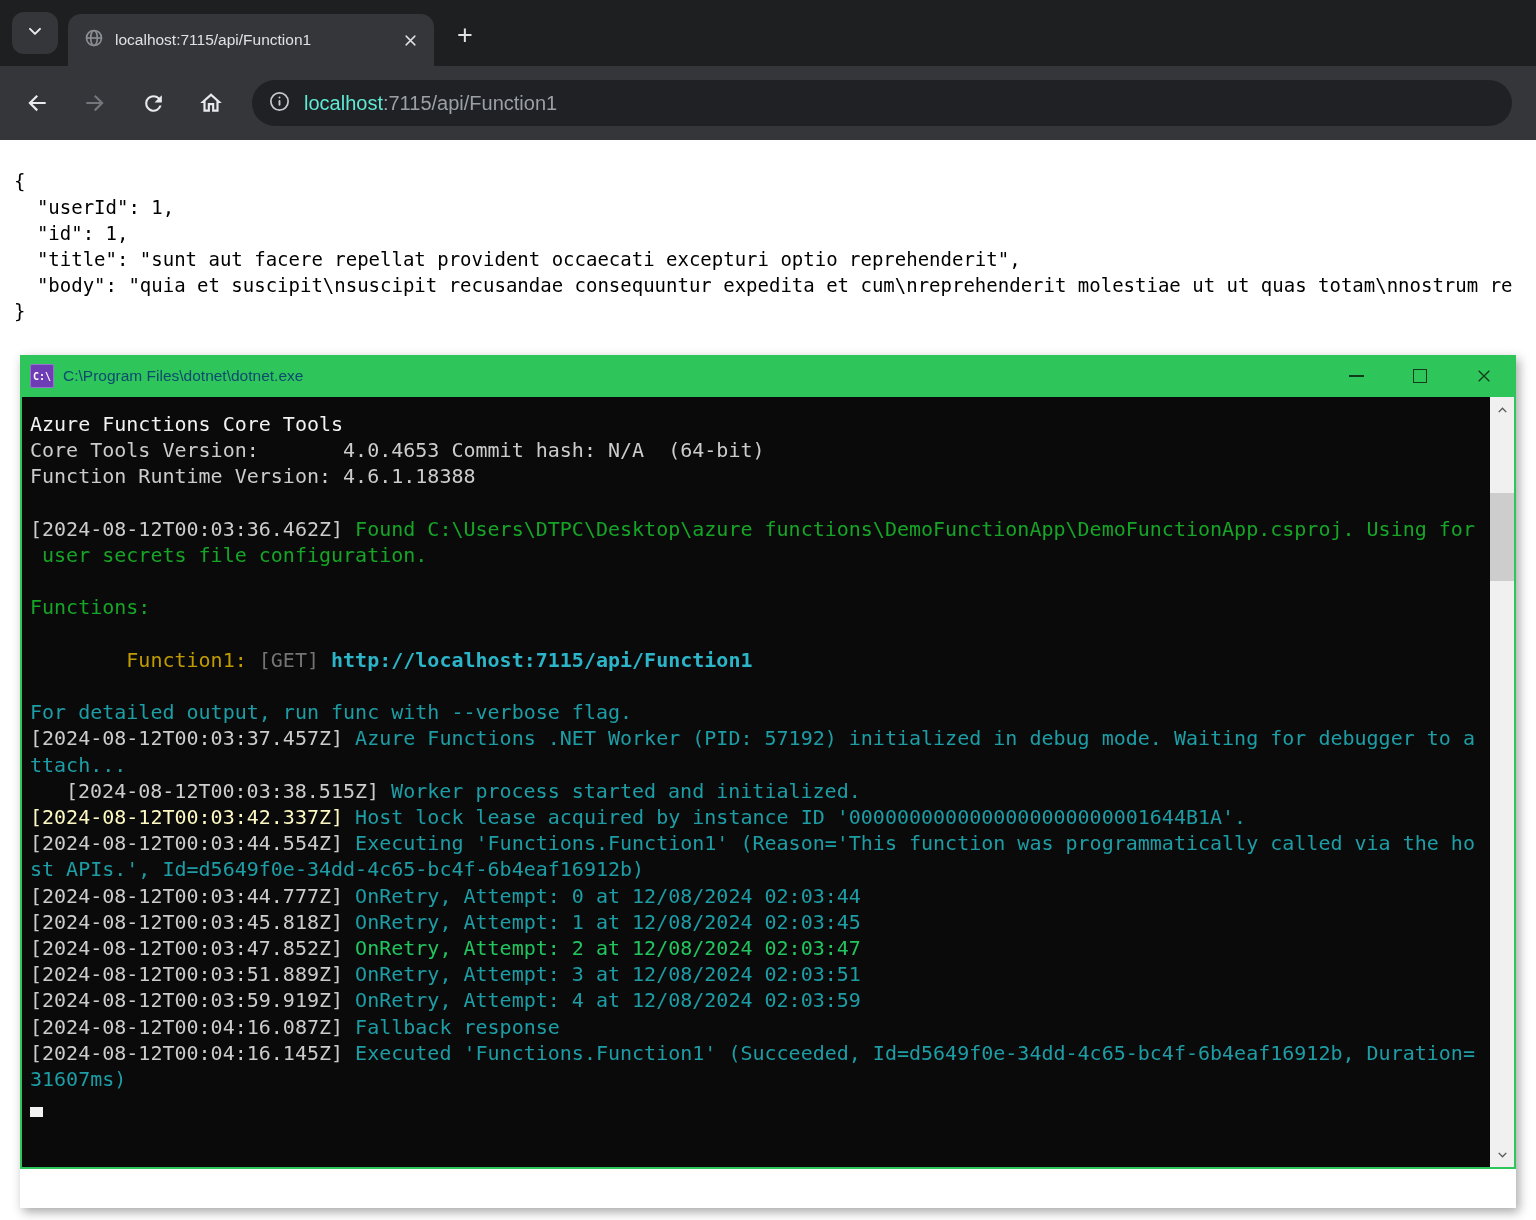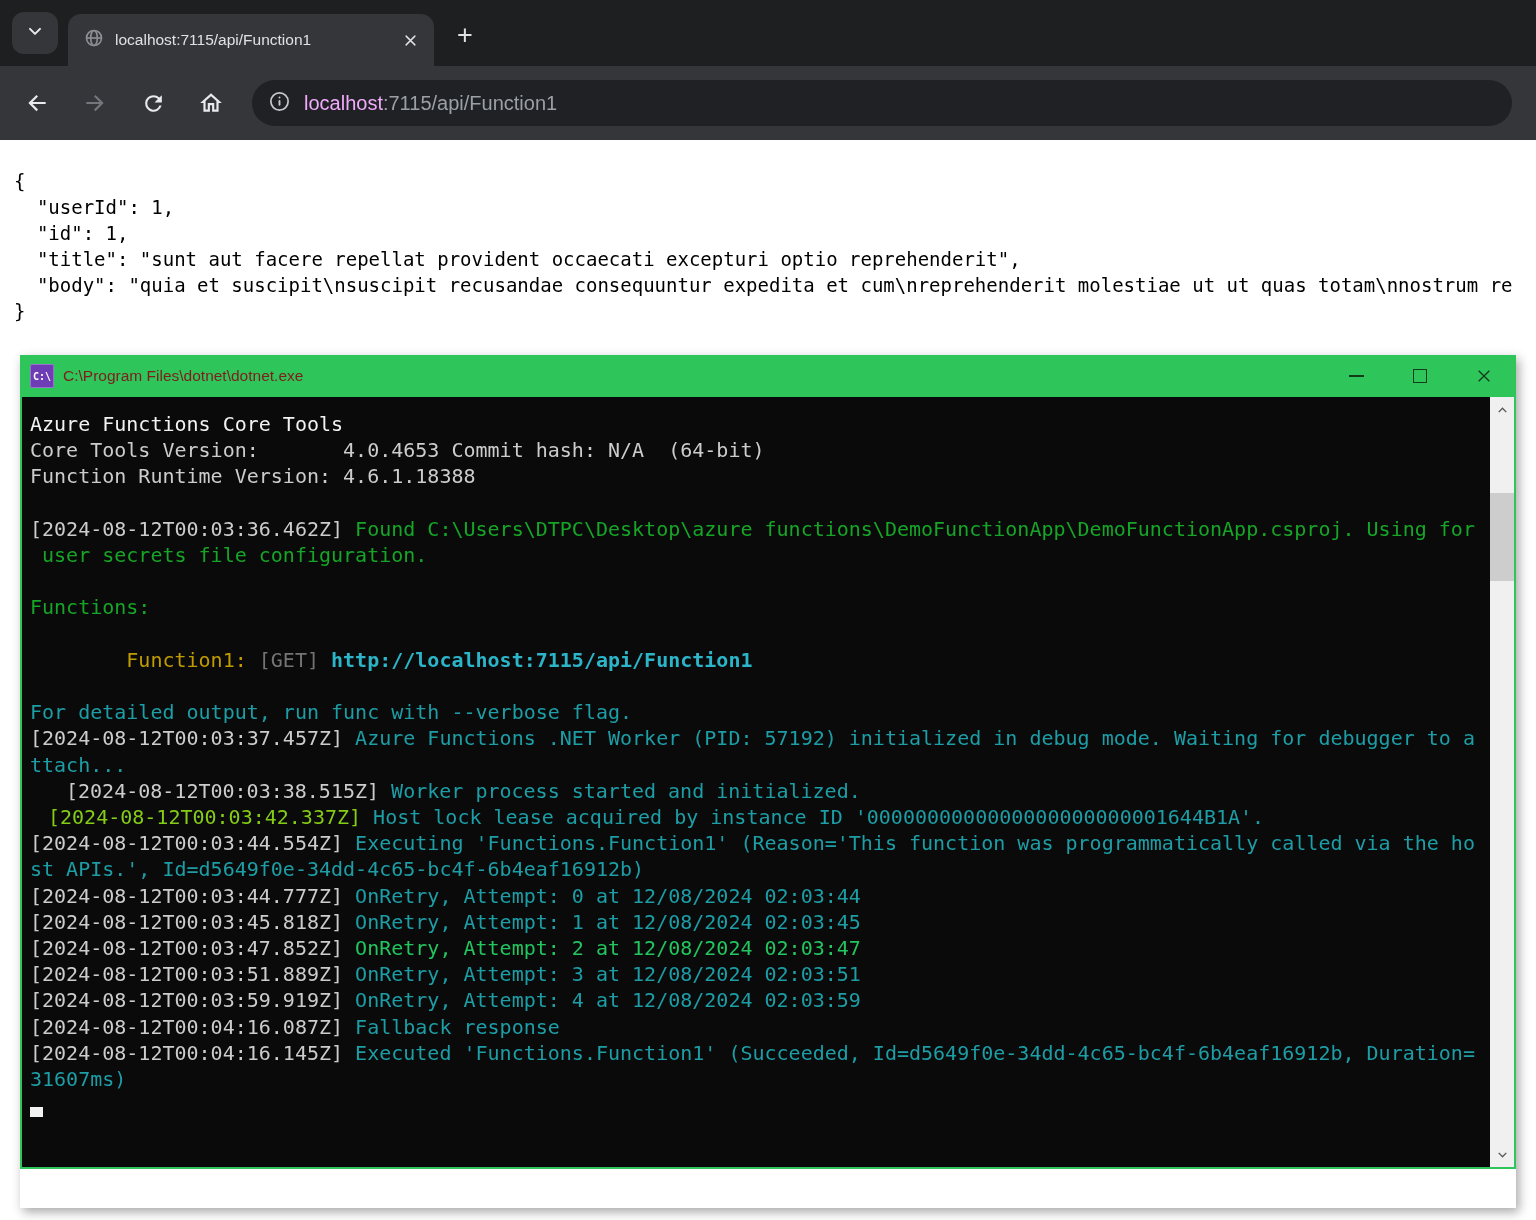--- a/index.html
+++ b/index.html
@@ -18,35 +18,35 @@
   .tab-close { width:28px; height:28px; border-radius:50%; display:flex; align-items:center; justify-content:center; }
   .newtab-btn { width:42px; height:42px; margin:0 0 10px 10px; color:#dfe1e5; font-size:27px; font-weight:300;
                 display:flex; align-items:center; justify-content:center; border-radius:50%; }
 
   .toolbar { height:74px; background:#35363a; display:flex; align-items:center; padding:0 14px; }
   .nav-btn { width:46px; height:46px; margin-right:12px; border-radius:50%;
              display:flex; align-items:center; justify-content:center; }
   .addressbar { flex:1; height:46px; background:#202124; border-radius:23px;
                 display:flex; align-items:center; padding:0 16px; margin-left:6px; margin-right:10px; }
   .url { font-size:20px; color:#9aa0a6; margin-left:13px; white-space:nowrap; }
-  .url .host { color:#f0abfc; }
+  .url .host { color:#5eead4; }
 
   
   .page-content { height:215px; background:#ffffff; padding:28px 0 0 14px; overflow:hidden; }
   .json-line { font-family:"DejaVu Sans Mono", monospace; font-size:19px; line-height:26px;
                color:#000; white-space:pre; }
 
   
   .terminal { position:absolute; left:20px; top:355px; width:1496px; height:853px;
               box-shadow:3px 4px 10px rgba(0,0,0,0.35); }
   .term-titlebar { height:42px; background:#2ec65b; display:flex; align-items:center; padding-left:10px; }
   .term-icon { width:24px; height:24px; background:#6e3cb5; border:1px solid #9a6fd0; border-radius:2px;
                display:flex; align-items:center; justify-content:center;
                color:#fff; font-family:"DejaVu Sans Mono",monospace; font-size:10px; font-weight:bold; }
-  .term-title { color:#7f1d1d; font-size:15.5px; margin-left:9px; flex:1; white-space:nowrap; overflow:hidden; }
+  .term-title { color:#0c4a6e; font-size:15.5px; margin-left:9px; flex:1; white-space:nowrap; overflow:hidden; }
   .term-btn { width:64px; height:42px; display:flex; align-items:center; justify-content:center; }
   .min-glyph { width:15px; height:2px; background:#123a1c; }
   .max-glyph { width:14px; height:14px; border:1.5px solid #123a1c; }
 
   .term-body { height:772px; background:#0a0a0a; border:2px solid #2ec65b; border-top:none; display:flex; }
   .term-content { flex:1; padding:14px 0 0 8px; overflow:hidden; }
   .term-line { font-family:"DejaVu Sans Mono", monospace; font-size:20px; line-height:26.2px; white-space:pre; }
   .term-cursor { width:13px; height:10px; background:#f2f2f2; margin-top:15px; }
 
   .term-scrollbar { width:24px; background:#f0f0f0; position:relative; flex:none; }
@@ -151,21 +151,21 @@
         <div class="term-line"><span style="color: rgb(22, 165, 39);"> user secrets file configuration.</span></div>
         <div class="term-line">&nbsp;</div>
         <div class="term-line"><span style="color: rgb(22, 165, 39);">Functions:</span></div>
         <div class="term-line">&nbsp;</div>
         <div class="term-line"><span style="color: rgb(193, 156, 0);">        Function1: </span><span style="color: #737373;">[GET]</span><span style="color: rgb(44, 181, 200); font-weight: bold;"> http://localhost:7115/api/Function1</span></div>
         <div class="term-line">&nbsp;</div>
         <div class="term-line"><span style="color: rgb(29, 158, 166);">For detailed output, run func with --verbose flag.</span></div>
         <div class="term-line"><span style="color: rgb(204, 204, 204);">[2024-08-12T00:03:37.457Z] </span><span style="color: rgb(29, 158, 166);">Azure Functions .NET Worker (PID: 57192) initialized in debug mode. Waiting for debugger to a</span></div>
         <div class="term-line"><span style="color: rgb(29, 158, 166);">ttach...</span></div>
         <div class="term-line"><span style="color: rgb(204, 204, 204); margin-left: 36px;">[2024-08-12T00:03:38.515Z] </span><span style="color: rgb(29, 158, 166);">Worker process started and initialized.</span></div>
-        <div class="term-line"><span style="color: #84cc16; margin-left: 18px;">[2024-08-12T00:03:42.337Z] </span><span style="color: rgb(29, 158, 166);">Host lock lease acquired by instance ID '0000000000000000000000001644B1A'.</span></div>
+        <div class="term-line"><span style="color: #fef9c3;">[2024-08-12T00:03:42.337Z] </span><span style="color: rgb(29, 158, 166);">Host lock lease acquired by instance ID '0000000000000000000000001644B1A'.</span></div>
         <div class="term-line"><span style="color: rgb(204, 204, 204); margin-top: 23px;">[2024-08-12T00:03:44.554Z] </span><span style="color: rgb(29, 158, 166);">Executing 'Functions.Function1' (Reason='This function was programmatically called via the ho</span></div>
         <div class="term-line"><span style="color: rgb(29, 158, 166);">st APIs.', Id=d5649f0e-34dd-4c65-bc4f-6b4eaf16912b)</span></div>
         <div class="term-line"><span style="color: rgb(204, 204, 204);">[2024-08-12T00:03:44.777Z] </span><span style="color: rgb(29, 158, 166);">OnRetry, Attempt: 0 at 12/08/2024 02:03:44</span></div>
         <div class="term-line"><span style="color: rgb(204, 204, 204);">[2024-08-12T00:03:45.818Z] </span><span style="color: rgb(29, 158, 166);">OnRetry, Attempt: 1 at 12/08/2024 02:03:45</span></div>
         <div class="term-line"><span style="color: rgb(204, 204, 204);">[2024-08-12T00:03:47.852Z] </span><span style="color: #22c55e;">OnRetry, Attempt: 2 at 12/08/2024 02:03:47</span></div>
         <div class="term-line"><span style="color: rgb(204, 204, 204);">[2024-08-12T00:03:51.889Z] </span><span style="color: rgb(29, 158, 166);">OnRetry, Attempt: 3 at 12/08/2024 02:03:51</span></div>
         <div class="term-line"><span style="color: rgb(204, 204, 204);">[2024-08-12T00:03:59.919Z] </span><span style="color: rgb(29, 158, 166);">OnRetry, Attempt: 4 at 12/08/2024 02:03:59</span></div>
         <div class="term-line"><span style="color: rgb(204, 204, 204);">[2024-08-12T00:04:16.087Z] </span><span style="color: rgb(29, 158, 166);">Fallback response</span></div>
         <div class="term-line"><span style="color: rgb(204, 204, 204);">[2024-08-12T00:04:16.145Z] </span><span style="color: rgb(29, 158, 166);">Executed 'Functions.Function1' (Succeeded, Id=d5649f0e-34dd-4c65-bc4f-6b4eaf16912b, Duration=</span></div>
         <div class="term-line"><span style="color: rgb(29, 158, 166);">31607ms)</span></div>

